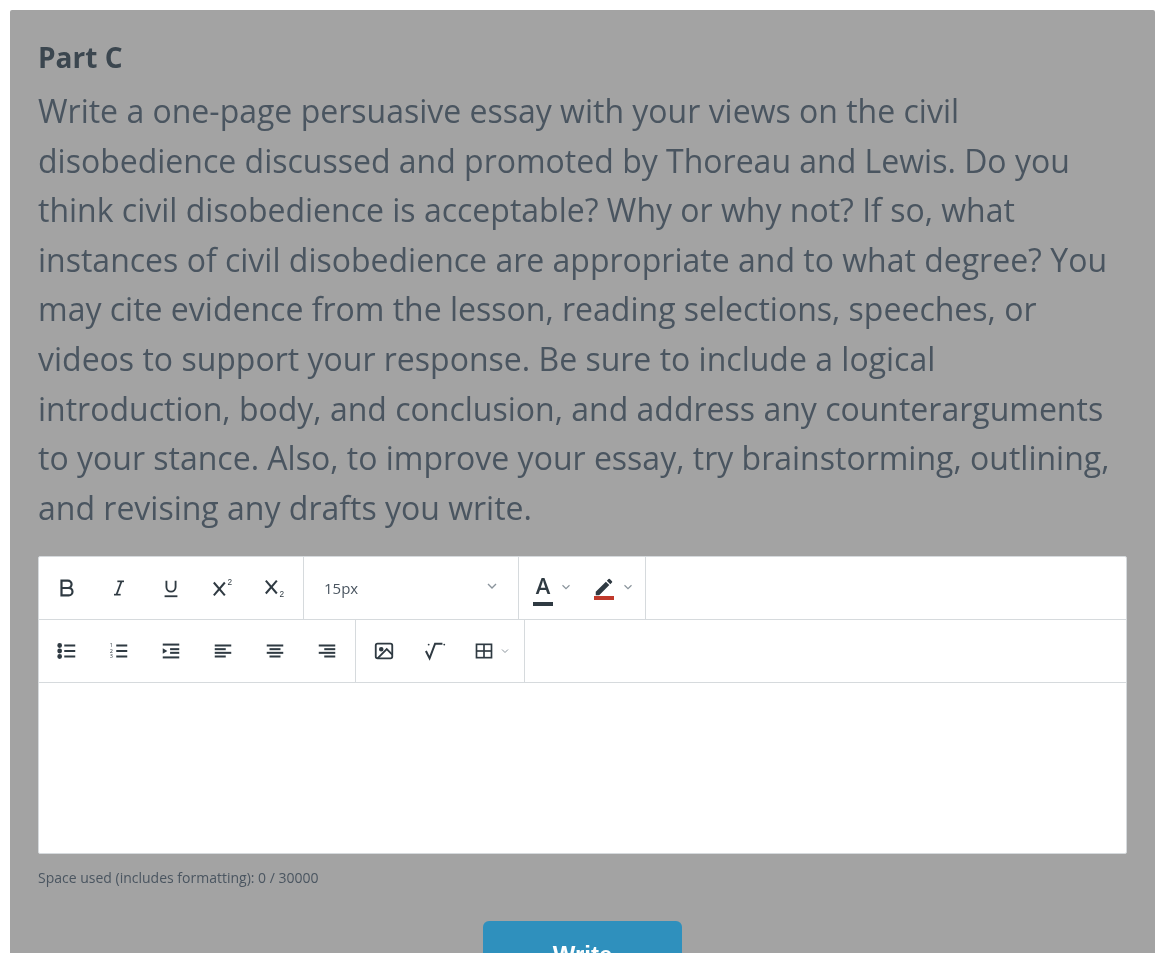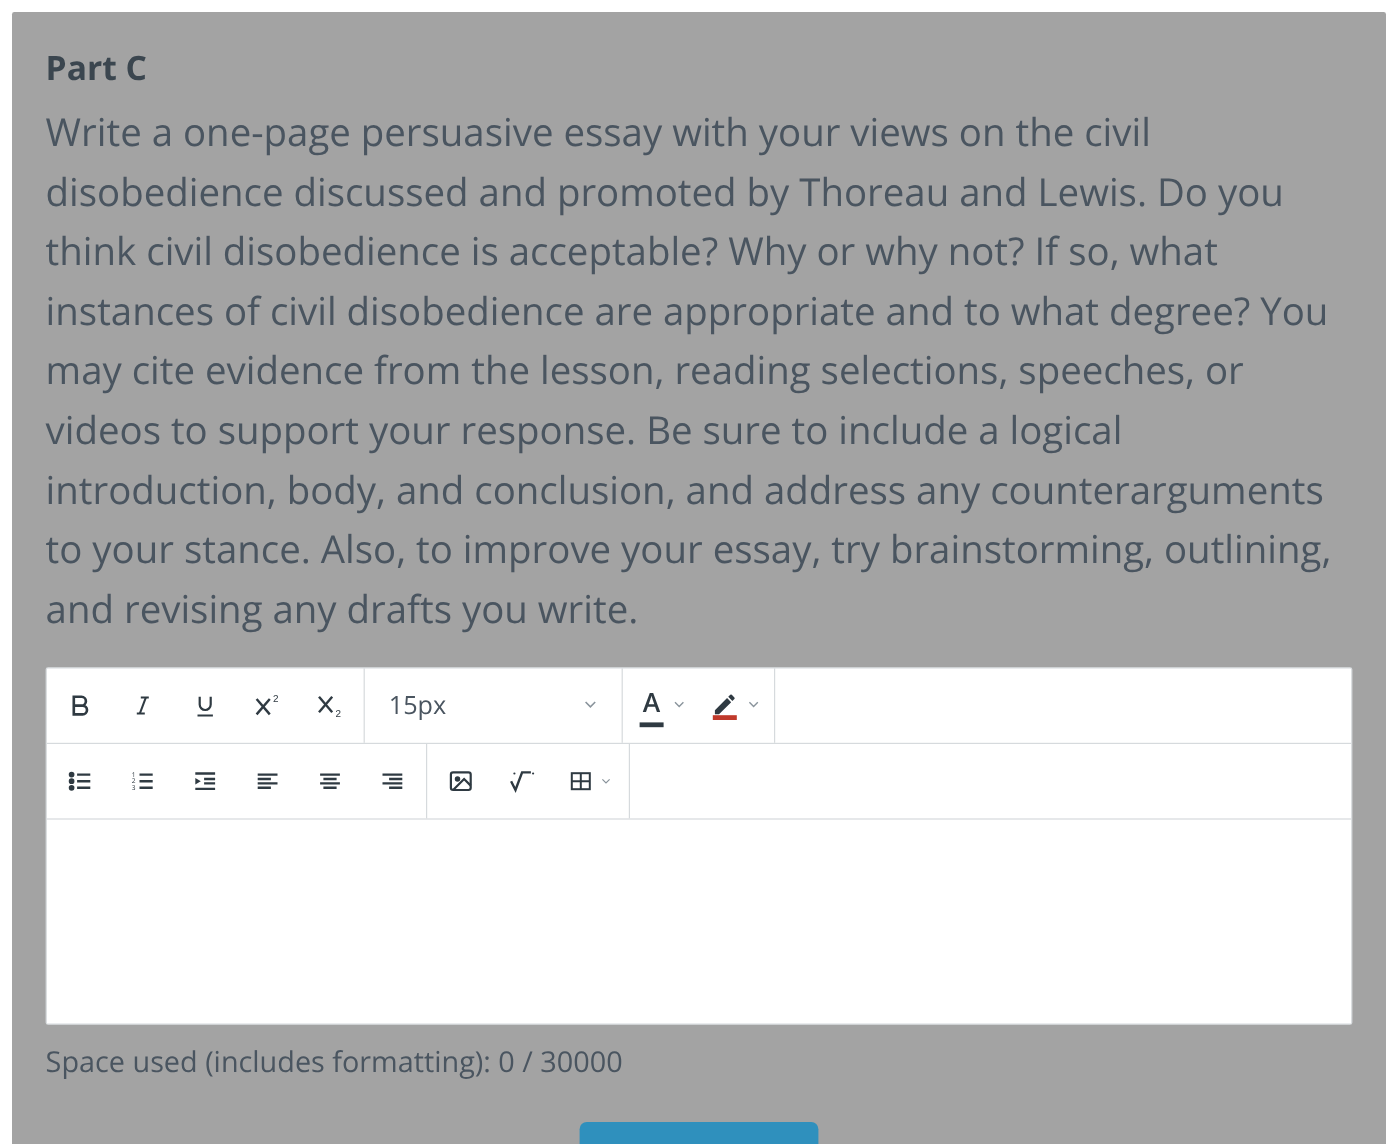--- a/index.html
+++ b/index.html
@@ -50,41 +50,41 @@
     align-items: center;
     justify-content: center;
     cursor: pointer;
     color: #3b464f;
   }
   .tb-btn svg { display:block; }
   .font-size-select {
     display:flex; align-items:center; justify-content:space-between;
     width: 210px; height: 54px;
     padding: 0 16px 0 18px;
-    font-size: 21px; color:#4a5560;
+    font-size: 15px; color:#4a5560;
     cursor:pointer;
   }
   .chevron { color:#8a949c; }
   .color-btn {
     display:flex; align-items:center; gap:6px;
     padding: 0 8px 0 12px; height:54px; cursor:pointer;
   }
   .swatch-letter { font-size:22px; font-weight:600; color:#2f3a42; position:relative; padding-bottom:4px;}
   .swatch-line { display:block; width:20px; height:4px; background:#2f3a42; margin-top:-2px;}
   .swatch-line.red { background:#c0392b; }
   .row2 { width:100%; border-top:1px solid #d6dadd; }
   .editor-area {
     min-height: 170px;
     padding: 12px;
     outline: none;
     font-size: 18px;
     color:#333;
   }
   .space-used {
-    font-size: 24px;
+    font-size: 14px;
     color: #4a5560;
     margin-top: 14px;
   }
   .submit-row {
     display:flex; justify-content:center;
     margin-top: 34px;
   }
   .submit-btn {
     background: #2f90bd;
     color: #ffffff;

